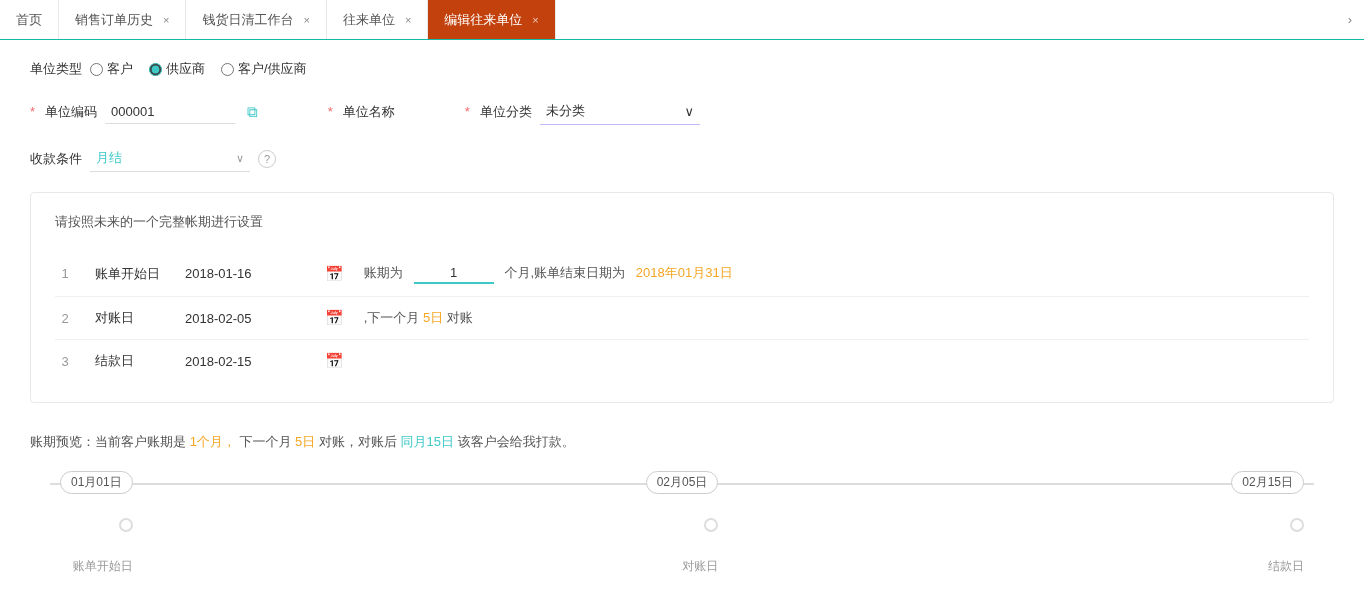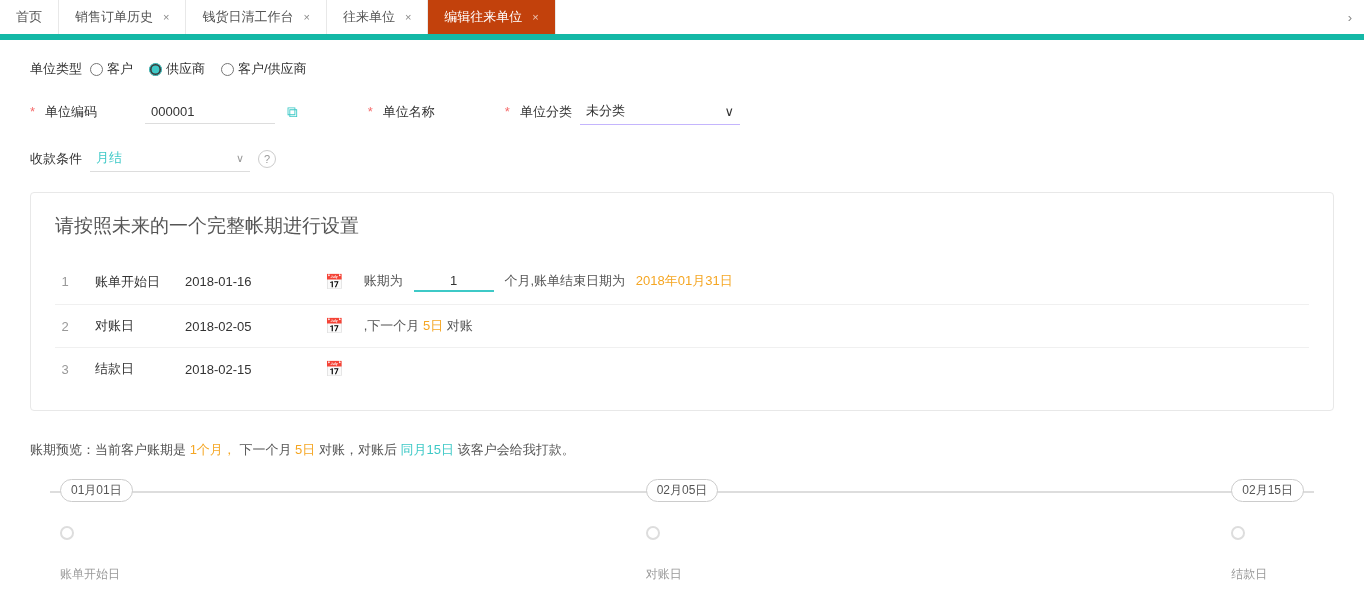--- a/index.html
+++ b/index.html
@@ -3,21 +3,21 @@
   <meta charset="utf-8">
   <style>
     * { box-sizing: border-box; margin: 0; padding: 0; }
     body { font-family: 'Microsoft YaHei', Arial, sans-serif; font-size: 13px; color: #333; background: #f5f5f5; }
 
     
     .tab-bar {
       display: flex;
       align-items: stretch;
       background: #fff;
-      border-bottom: 6px solid #14b8a6;
+      border-bottom: 1px solid #14b8a6;
       height: 40px;
     }
     .tab {
       display: flex;
       align-items: center;
       padding: 0 16px;
       cursor: pointer;
       color: #555;
       font-size: 13px;
       border-right: 1px solid #e8e8e8;
@@ -156,21 +156,21 @@
     }
 
     
     .section-box {
       border: 1px solid #e8e8e8;
       border-radius: 4px;
       padding: 20px 24px;
       margin-bottom: 16px;
     }
     .section-title {
-      font-size: 19px;
+      font-size: 13px;
       color: #555;
       margin-bottom: 20px;
     }
     .step-row {
       display: flex;
       align-items: center;
       padding: 12px 0;
       border-bottom: 1px solid #f0f0f0;
       gap: 20px;
     }
@@ -234,21 +234,21 @@
     .timeline-items {
       display: flex;
       justify-content: space-between;
       width: 100%;
       position: relative;
       z-index: 1;
     }
     .timeline-item {
       display: flex;
       flex-direction: column;
-      align-items: flex-start;
+      align-items: flex-end;
       gap: 24px;
     }
     .timeline-dot {
       width: 14px;
       height: 14px;
       border-radius: 50%;
       background: #fff;
       border: 2px solid #ddd;
     }
     .timeline-badge {
@@ -319,21 +319,21 @@
           <span>客户/供应商</span>
         </label>
       </div>
     </div>
   </div>
 
   <div class="form-row">
     <div class="form-field">
       <span class="required-star">*</span>
       <label>单位编码</label>
-      <input type="text" style="width: 130px; margin-left: 40px;" value="000001">
+      <input type="text" style="width: 130px;" value="000001">
       <span class="copy-icon">⧉</span>
     </div>
     <div class="form-field" style="margin-left:40px;">
       <span class="required-star">*</span>
       <label>单位名称</label>
     </div>
     <div class="form-field" style="margin-left:40px;">
       <span class="required-star">*</span>
       <label>单位分类</label>
       <div class="classify-select">

